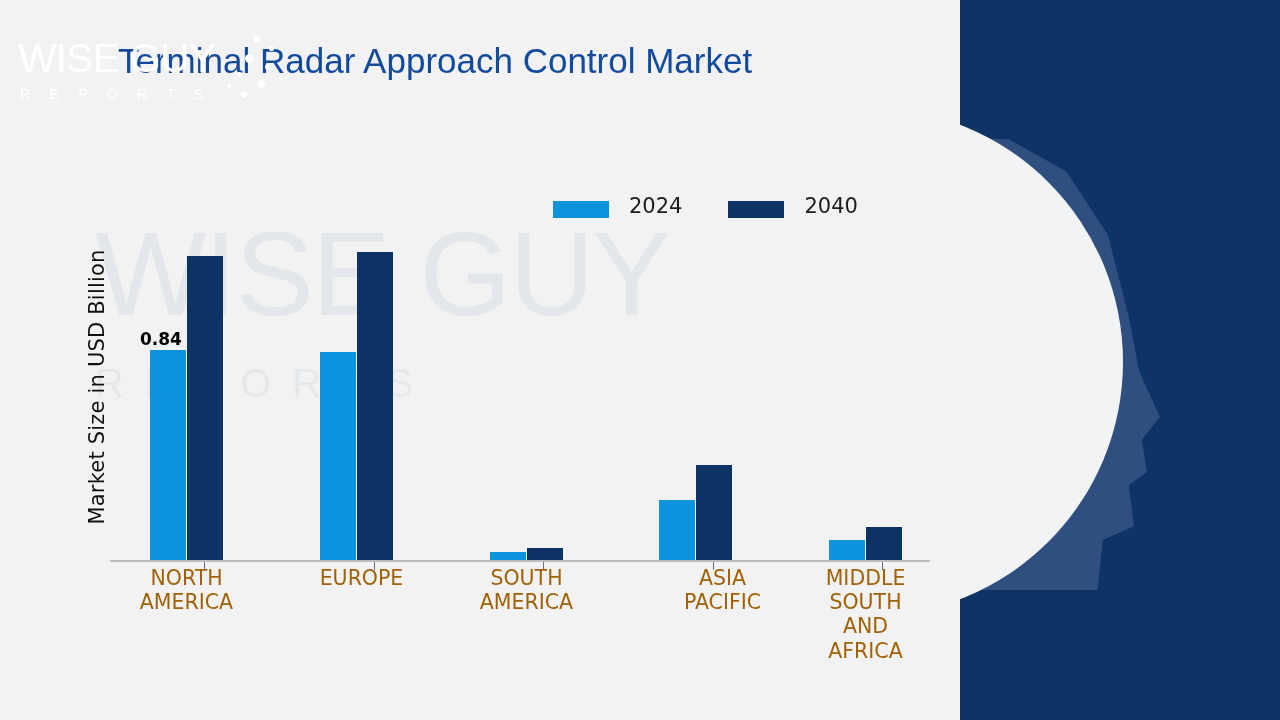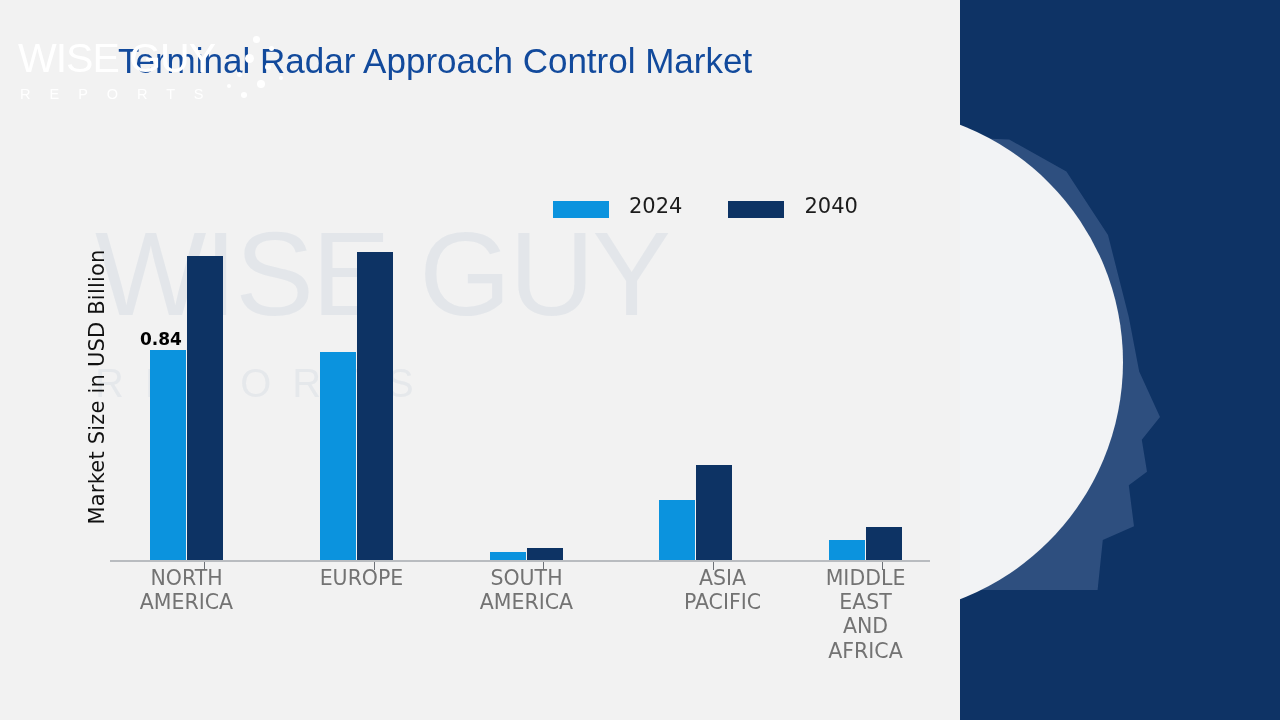--- a/index.html
+++ b/index.html
@@ -90,21 +90,21 @@
     position:absolute; left:110px; top:560px; width:820px; height:1.5px;
     background:#b9bcc0;
   }
   .tick { position:absolute; top:561px; width:1.5px; height:9px; background:#6d7177; }
   .bar { display:block; }
   .bar-a { background:#0b93de; }
   .bar-b { background:#0d3364; }
 
   .cat-label {
     position:absolute; top:566px; text-align:center;
-    font-size:20.5px; line-height:1.18; color:#737373;
+    font-size:20.5px; line-height:1.18; color:#a16207;
     font-family:"DejaVu Sans", sans-serif; white-space:pre-line;
   }
 
   #value-label {
     position:absolute; left:140px; top:329px;
     font-size:17px; font-weight:bold; color:#000;
     font-family:"DejaVu Sans", sans-serif; z-index:8;
   }
 </style>
 </head>
@@ -193,21 +193,21 @@
 AMERICA</div>
       <div class="bar bar-a" style="position: absolute; left: 659px; top: 500px; width: 36px; height: 61px; background: rgb(11, 147, 222);"></div>
       <div class="bar bar-b" style="position: absolute; left: 696px; top: 465px; width: 36px; height: 96px; background: rgb(13, 51, 100);"></div>
       <div class="tick" style="left: 712.5px;"></div>
       <div class="cat-label" style="left: 646px; width: 153px;">ASIA
 PACIFIC</div>
       <div class="bar bar-a" style="position: absolute; left: 829px; top: 540px; width: 36px; height: 21px; background: rgb(11, 147, 222);"></div>
       <div class="bar bar-b" style="position: absolute; left: 866px; top: 527px; width: 36px; height: 34px; background: rgb(13, 51, 100);"></div>
       <div class="tick" style="left: 881.5px;"></div>
       <div class="cat-label" style="left: 789px; width: 153px;">MIDDLE
-EAST
+SOUTH
 AND
 AFRICA</div>
     </div>
 
   <div id="baseline"></div>
 
   <div id="value-label">0.84</div>
 </div>
 
 </body></html>

